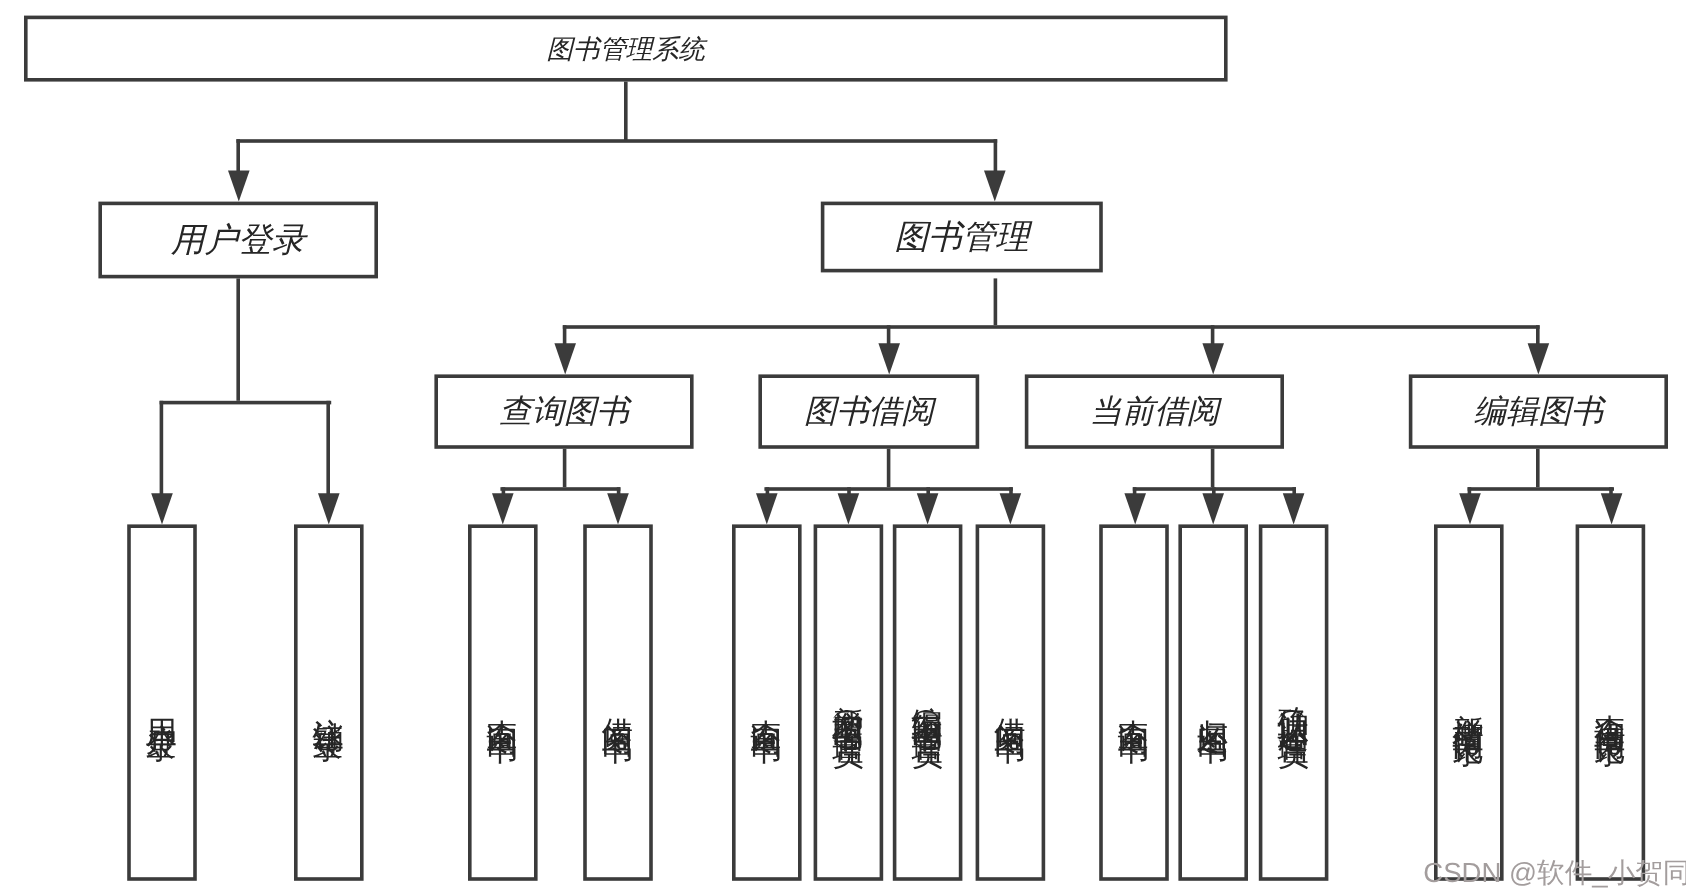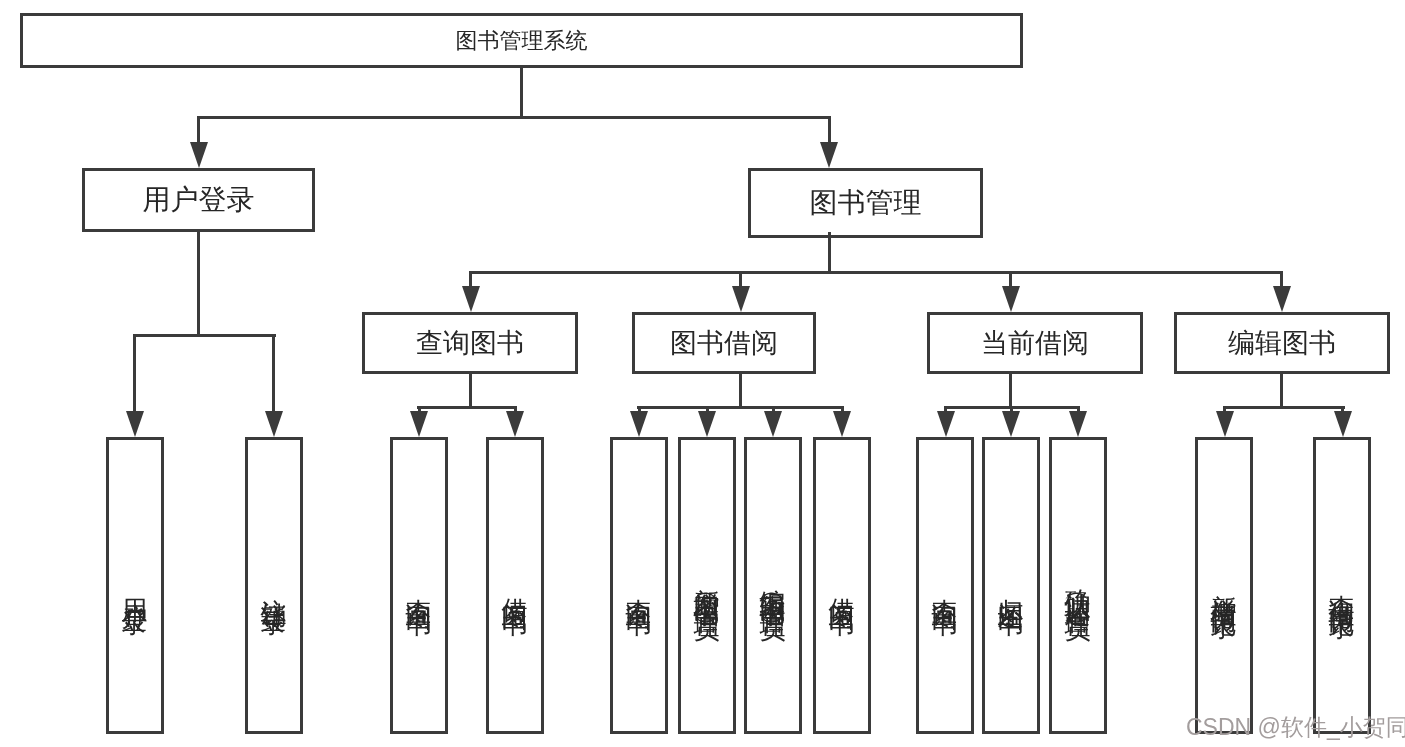--- a/index.html
+++ b/index.html
@@ -17,20 +17,21 @@
     color:var(--text);
     overflow:hidden;
   }
   .node{
     position:absolute;
     box-sizing:border-box;
     border:3px solid var(--line);
     background:#fff;
     display:flex;align-items:center;justify-content:center;
     text-align:left;
+    font-style:italic;
   }
   .node.root{font-size:22px;}
   .node.lvl2{font-size:28px;}
   .node.lvl3{font-size:27px;}
   .leaf{
     position:absolute;
     box-sizing:border-box;
     border:3px solid var(--line);
     background:#fff;
     display:flex;align-items:center;justify-content:center;
@@ -72,21 +73,21 @@
   <div class="vline" style="left:520px;top:68px;height:50px;"></div>
   <div class="hline" style="left:197px;top:116px;width:634px;"></div>
   <div class="vline" style="left:197px;top:116px;height:32px;"></div>
   <div class="arrow" style="left:190px;top:142px;"></div>
   <div class="vline" style="left:828px;top:116px;height:32px;"></div>
   <div class="arrow" style="left:820px;top:142px;"></div>
 
   <div class="node lvl2" style="left:82px;top:168px;width:233px;height:64px;">
     <span>用户登录</span>
   </div>
-  <div class="node lvl2" style="left:748px;top:168px;width:235px;height:70px;">
+  <div class="node lvl2" style="left:684px;top:168px;width:235px;height:59px;">
     <span>图书管理</span>
   </div>
 
   <div class="vline" style="left:197px;top:232px;height:102px;"></div>
   <div class="hline" style="left:133px;top:334px;width:143px;"></div>
   <div class="vline" style="left:133px;top:334px;height:80px;"></div>
   <div class="arrow" style="left:126px;top:411px;"></div>
   <div class="vline" style="left:272px;top:334px;height:80px;"></div>
   <div class="arrow" style="left:265px;top:411px;"></div>
 
@@ -100,21 +101,21 @@
   <div class="arrow" style="left:1002px;top:286px;"></div>
   <div class="vline" style="left:1280px;top:271px;height:18px;"></div>
   <div class="arrow" style="left:1273px;top:286px;"></div>
 
   <div class="node lvl3" style="left:362px;top:312px;width:216px;height:62px;">
     <span>查询图书</span>
   </div>
   <div class="node lvl3" style="left:632px;top:312px;width:184px;height:62px;">
     <span>图书借阅</span>
   </div>
-  <div class="node lvl3" style="left:927px;top:312px;width:216px;height:62px;">
+  <div class="node lvl3" style="left:854px;top:312px;width:216px;height:62px;">
     <span>当前借阅</span>
   </div>
   <div class="node lvl3" style="left:1174px;top:312px;width:216px;height:62px;">
     <span>编辑图书</span>
   </div>
 
   <div class="vline" style="left:469px;top:374px;height:32px;"></div>
   <div class="hline" style="left:417px;top:406px;width:100px;"></div>
   <div class="vline" style="left:418px;top:406px;height:10px;"></div>
   <div class="arrow" style="left:410px;top:411px;"></div>

